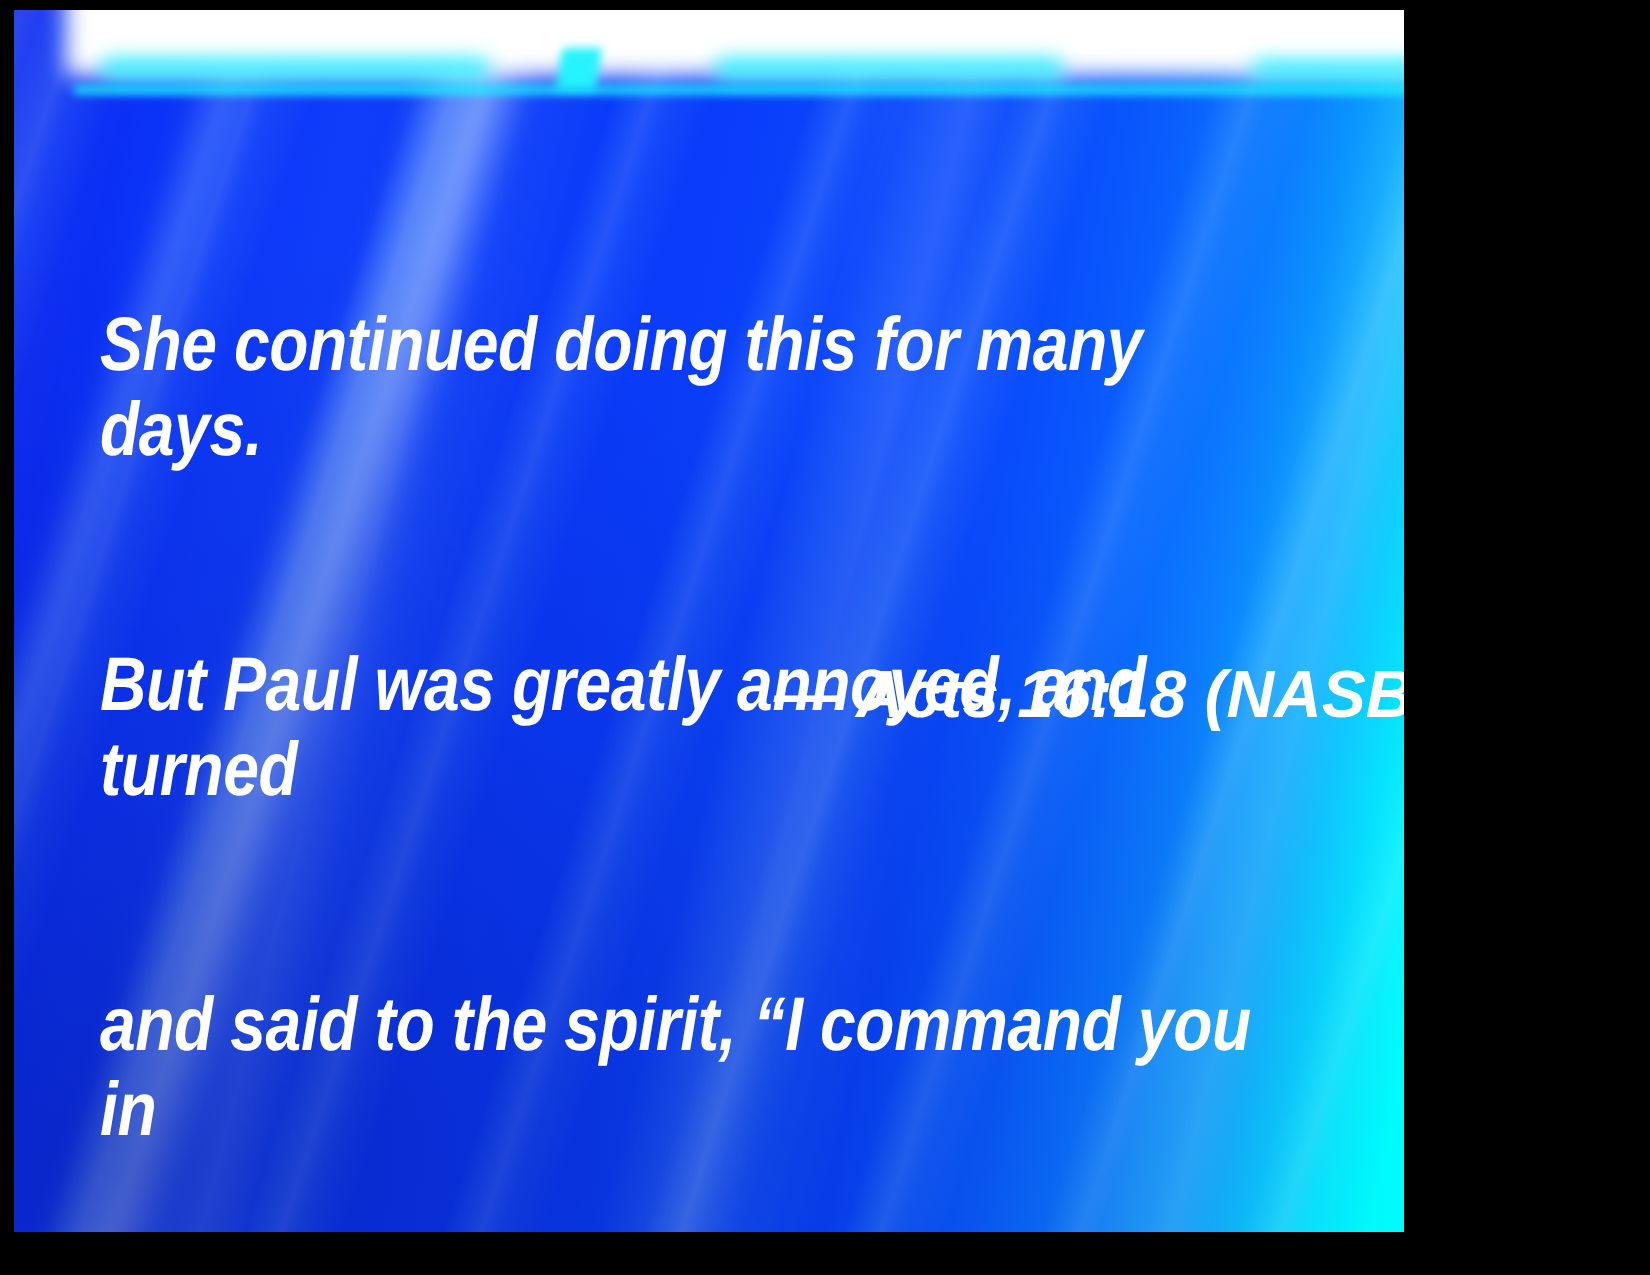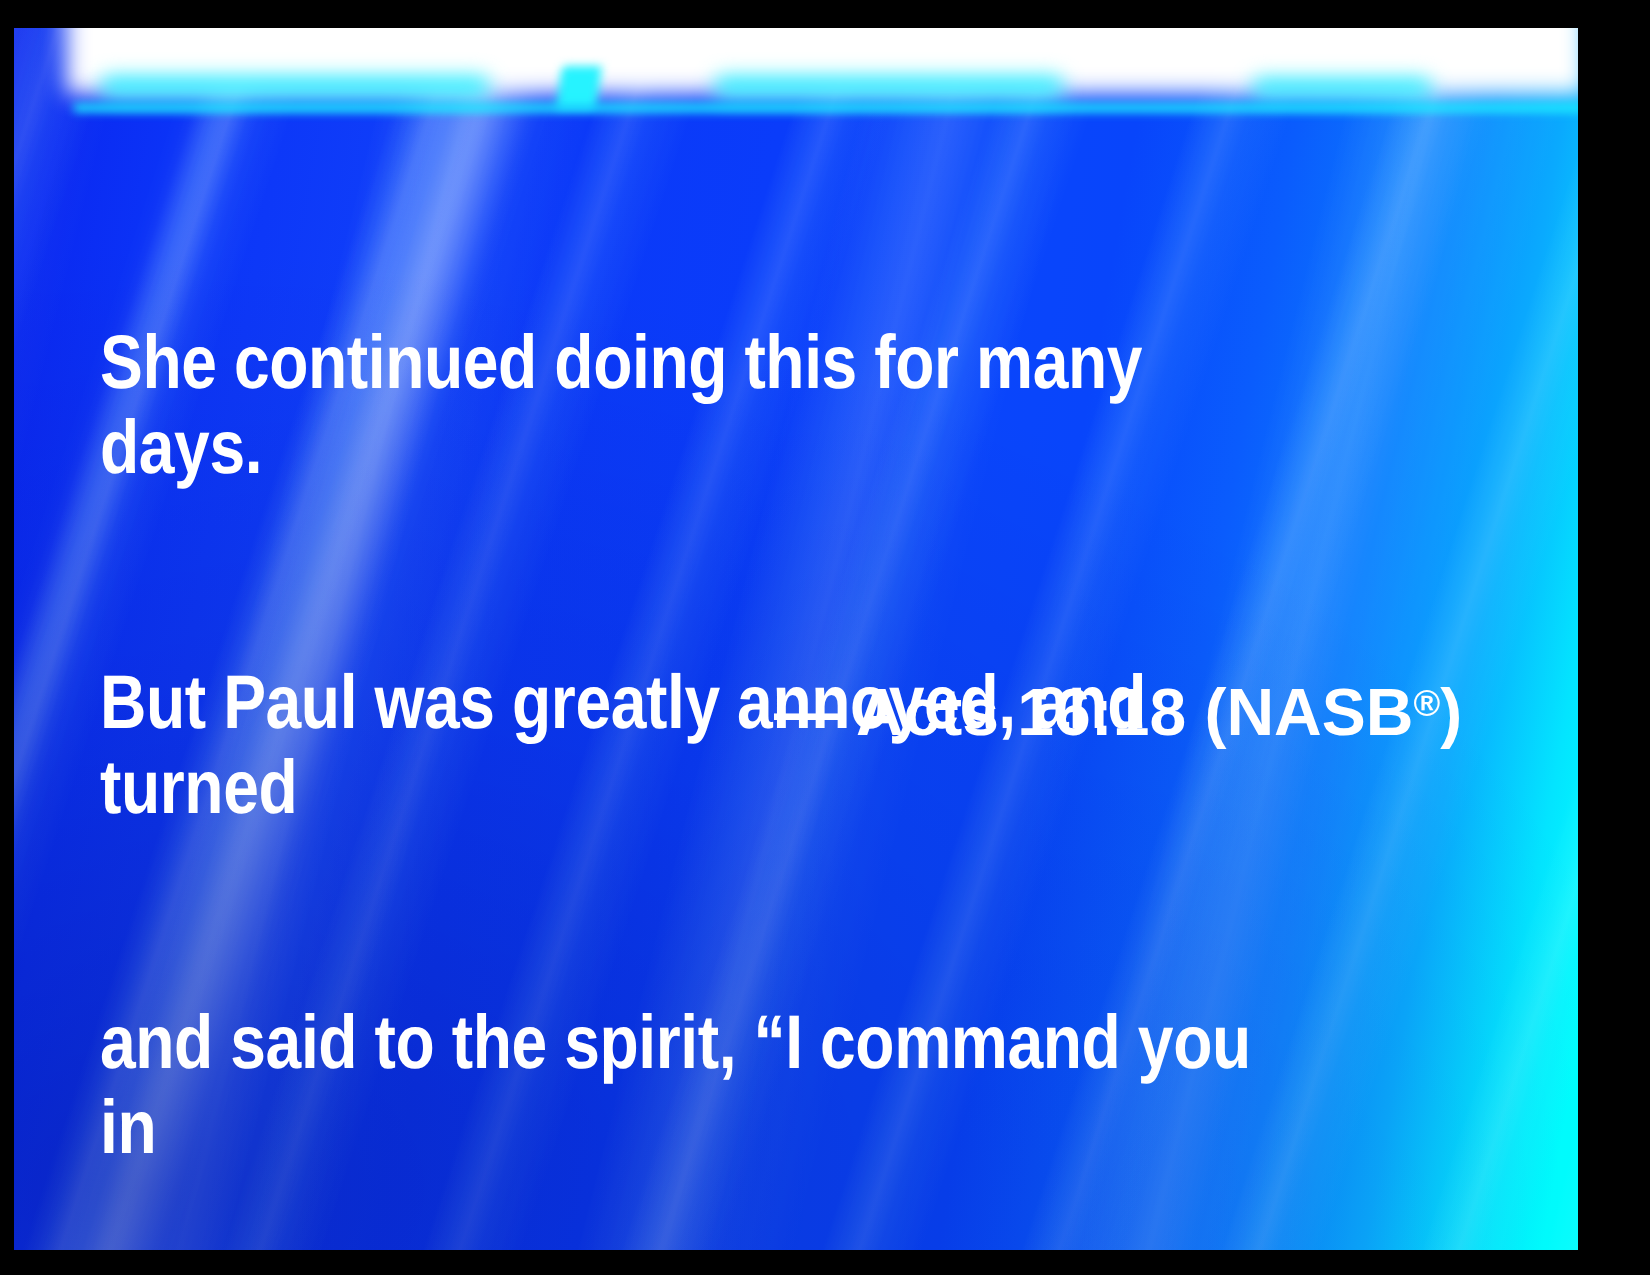--- a/index.html
+++ b/index.html
@@ -13,24 +13,25 @@
     height: 1275px;
     background: #000000;
     overflow: hidden;
     font-family: "Liberation Sans", sans-serif;
   }
 
   
   #canvas {
     position: absolute;
     left: 14px;
-    top: 28px;
-    width: 1564px;
+    top: 10px;
+    width: 1390px;
     height: 1222px;
     overflow: hidden;
+    font-style: italic;
   }
 
   
   .bg-base {
     position: absolute;
     inset: 0;
     background: linear-gradient(
       100deg,
       #0a24ee 0%,
       #0b33f7 10%,

